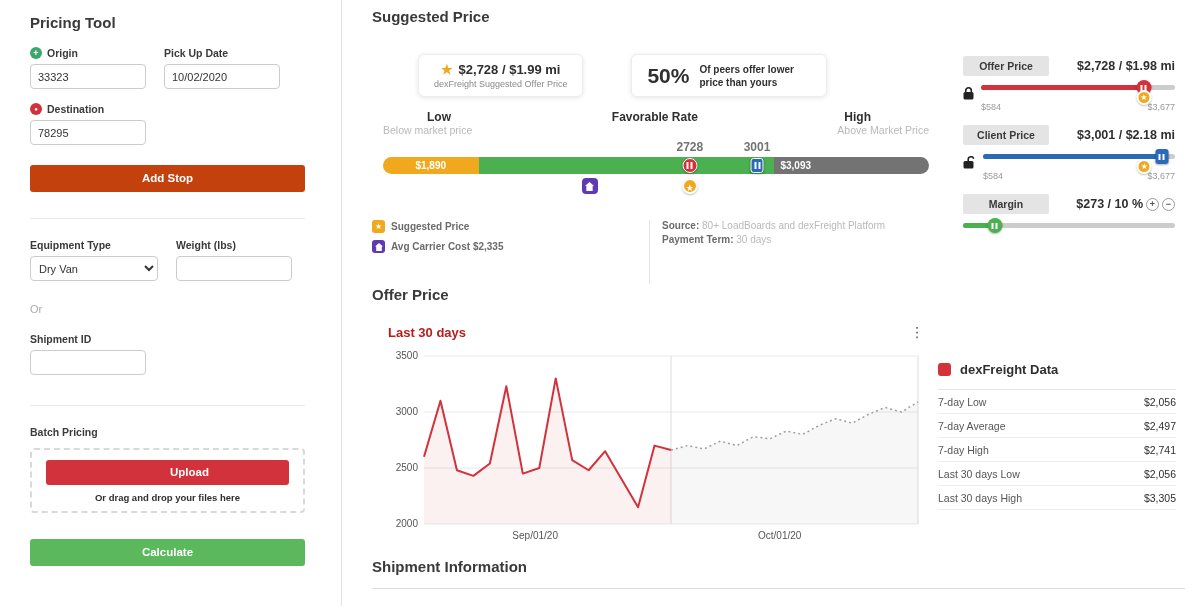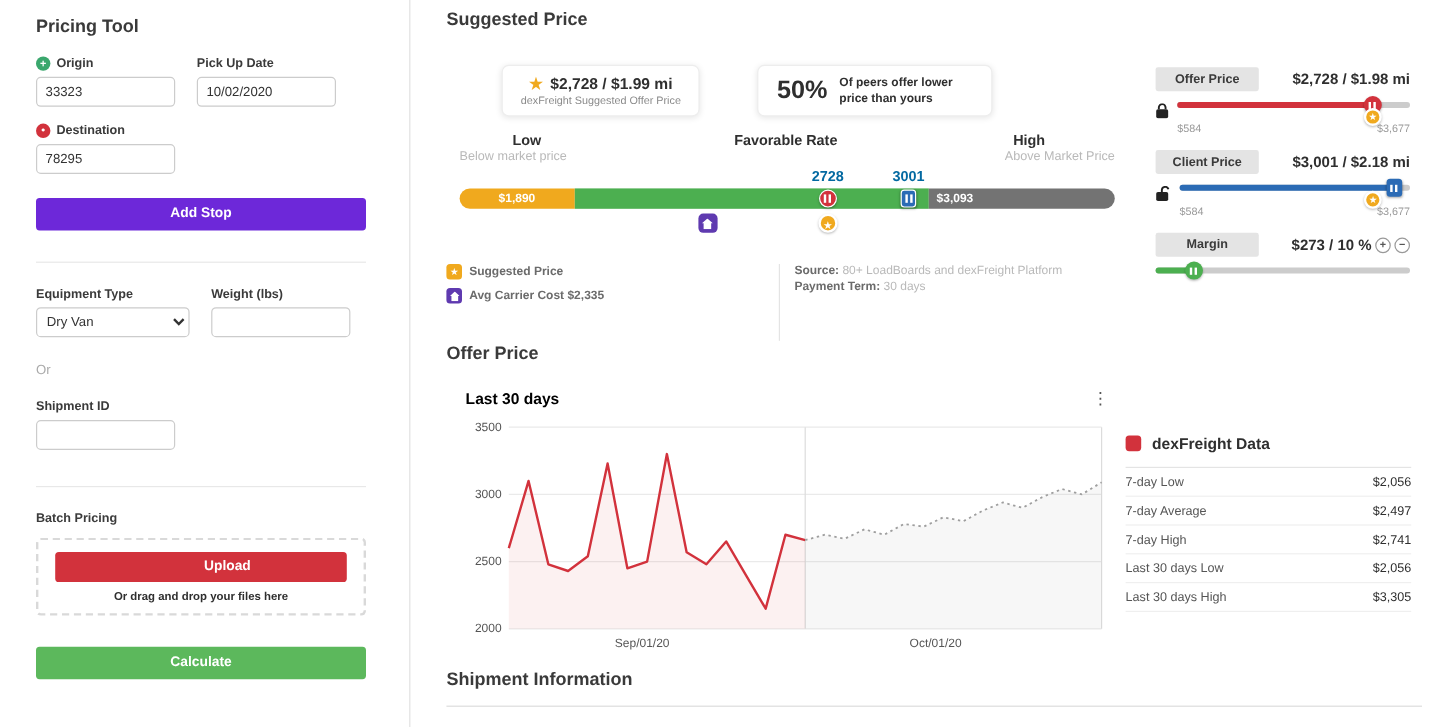--- a/index.html
+++ b/index.html
@@ -9,21 +9,21 @@
   
   .sidebar { position:absolute; left:0; top:0; width:342px; height:606px; border-right:1px solid #e2e2e2; padding:14px 36px 14px 30px; }
   .sb-title { font-size:15px; font-weight:bold; color:#3a3a3a; margin-bottom:16px; }
   .field-label { font-size:10.5px; font-weight:bold; color:#3a3a3a; display:flex; align-items:center; gap:5px; margin-bottom:5px; }
   .pin { width:12px; height:12px; border-radius:50%; color:#fff; font-size:9px; line-height:12px; text-align:center; font-weight:bold; display:inline-block; }
   .pin.green { background:#3aa76d; }
   .pin.red { background:#d2323c; }
   .tx-input { width:116px; height:25px; border:1px solid #ccc; border-radius:4px; font-size:11px; padding:0 7px; color:#333; font-family:"Liberation Sans",sans-serif; }
   .two-col { display:flex; gap:18px; margin-bottom:14px; }
   .btn { display:block; width:100%; height:27px; border:none; border-radius:3px; color:#fff; font-size:11.5px; font-weight:bold; text-align:center; line-height:27px; cursor:pointer; font-family:"Liberation Sans",sans-serif; }
-  .btn-gray { background:#6d28d9; margin-top:20px; }
+  .btn-gray { background:#c2410c; margin-top:20px; }
   .btn-green { background:#5cb85c; margin-top:26px; }
   .btn-red { background:#d2323c;padding-left:44px; }
   .hr { border:none; border-top:1px solid #e8e8e8; margin:26px 0 20px 0; }
   .or-row { text-align:left; color:#aaa; font-size:11px; margin:22px 0 18px 0; }
   .sel { width:128px; height:25px; border:1px solid #ccc; border-radius:4px; font-size:11px; padding:0 4px; color:#333; background:#fff; font-family:"Liberation Sans",sans-serif; }
   .batch-label { font-size:10.5px; font-weight:bold; margin:10px 0 10px 0; }
   .dropzone { border:2px dashed #d9d9d9; border-radius:4px; padding:10px 14px 8px 14px; }
   .dropzone .hint { font-size:9.5px; font-weight:bold; text-align:center; margin-top:7px; color:#2f2f2f; }
   .dz-btn { height:25px; line-height:25px; }
 
@@ -62,21 +62,21 @@
 
   
   .gauge { position:absolute; left:41px; top:110px; width:546px; }
   .g-labels { display:flex; justify-content:space-between; align-items:flex-start; }
   .g-l { font-size:12px; font-weight:bold; color:#2f2f2f; }
   .g-sub { font-size:10.5px; color:#b9b9b9; }
   .g-left .g-l { padding-left:44px; }
   .g-right { text-align:right; }
   .g-right .g-l { padding-right:58px; }
   .g-nums { position:relative; height:15px; margin-top:4px; }
-  .g-num { position:absolute; transform:translateX(-50%); font-size:12px; font-weight:bold; color:#0369a1; }
+  .g-num { position:absolute; transform:translateX(-50%); font-size:12px; font-weight:bold; color:#737373; }
   .bar { position:relative; height:17px; border-radius:9px; margin-top:2px; }
   .seg { position:absolute; top:0; height:17px; display:flex; align-items:center; font-size:10px; font-weight:bold; color:#fff; }
   .seg.yellow { left:0; width:17.5%; background:#f0a91e; border-radius:9px 0 0 9px; justify-content:center; }
   .seg.greenSeg { left:17.5%; width:54.2%; background:#4caf50; }
   .seg.redSeg { left:71.7%; width:28.3%; background:#737373; border-radius:0 9px 9px 0; padding-left:6px; }
   .g-marker { position:absolute; top:1px; transform:translateX(-50%); display:flex; align-items:center; justify-content:center; gap:2px; box-shadow:0 1px 2px rgba(0,0,0,.35); }
   .g-marker i { width:2px; height:7px; background:#fff; }
   .g-marker.circle { width:15px; height:15px; border-radius:50%; background:#d2323c; border:1px solid #fff; }
   .g-marker.rect { width:13px; height:15px; border-radius:3px; background:#2b6bb5; border:1px solid #fff; }
   .g-icons { position:relative; height:24px; margin-top:4px; }
@@ -94,21 +94,21 @@
   .leg-txt { font-size:10px; font-weight:bold; color:#6b6b6b; }
   .src-col { border-left:1px solid #e4e4e4; padding-left:12px; min-height:64px; }
   .src-line { font-size:10px; color:#8a8a8a; margin-bottom:3px; }
   .src-line b { color:#6b6b6b; }
   .src-line .lt { color:#b9b9b9; }
   .create-btn { display:inline-block; margin-top:7px; background:#d2323c; color:#fff; border:none; border-radius:3px; font-size:11px; font-weight:bold; padding:8px 11px; cursor:pointer; font-family:"Liberation Sans",sans-serif; }
 
   
   .chart-card { position:absolute; left:46px; top:324px; width:540px; }
   .chart-head { display:flex; justify-content:space-between; align-items:center; margin-bottom:4px; }
-  .chart-title { font-size:13px; font-weight:bold; color:#000000; }
+  .chart-title { font-size:13px; font-weight:bold; color:#b91c1c; }
   .kebab { font-size:14px; color:#555; cursor:pointer; padding:0 4px; }
   .stats { position:absolute; left:596px; top:362px; width:238px; }
   .stats-head { display:flex; align-items:center; gap:9px; padding-bottom:12px; border-bottom:1px solid #e4e4e4; }
   .stats-sq { width:13px; height:13px; border-radius:3px; background:#d2323c; }
   .stats-title { font-size:13px; font-weight:bold; color:#2f2f2f; }
   .stat-row { display:flex; justify-content:space-between; padding:6px 0 5px 0; border-bottom:1px solid #efefef; font-size:10.5px; }
   .stat-label { color:#555; }
   .stat-val { color:#2f2f2f; }
 
   .bottom-divider { position:absolute; left:30px; top:588px; width:813px; border-top:1px solid #ddd; }

